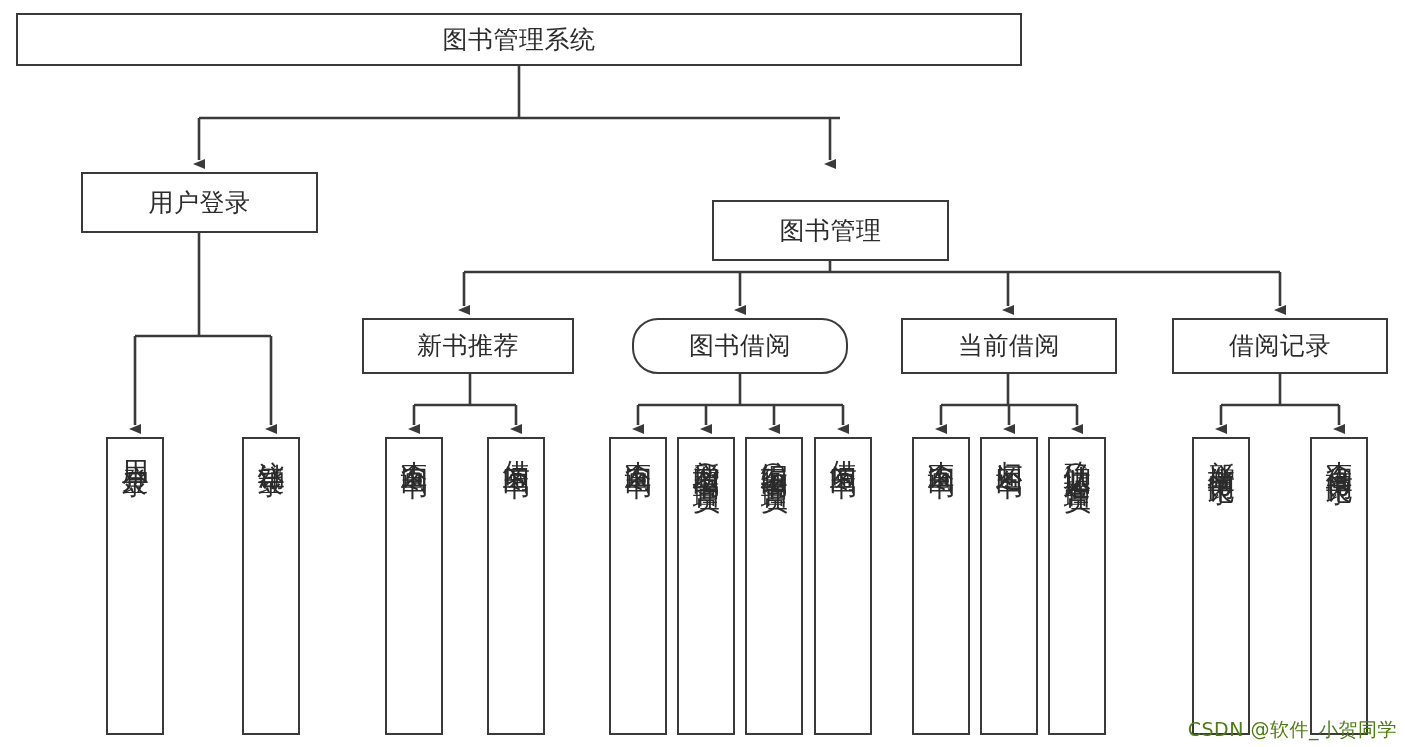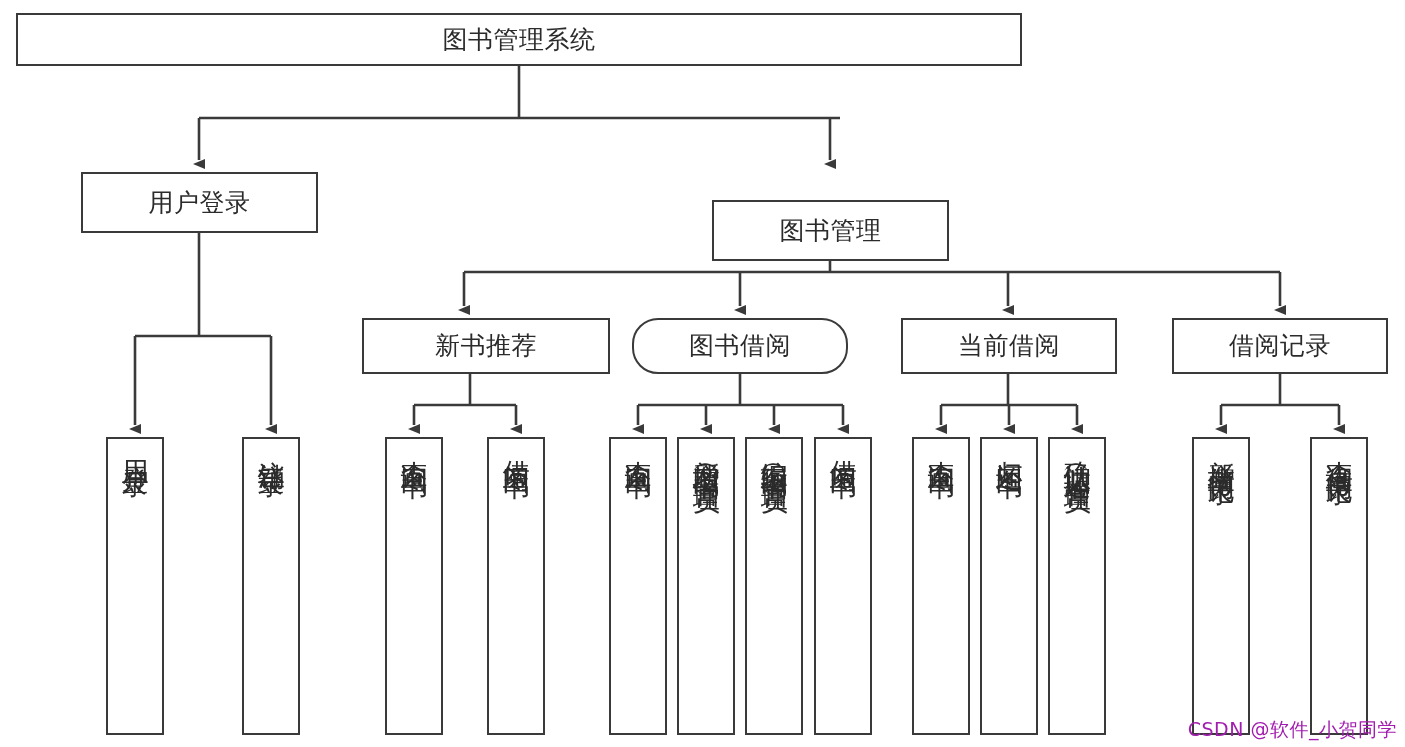--- a/index.html
+++ b/index.html
@@ -56,21 +56,21 @@
     font-size:27px;
     line-height:1.06;
     letter-spacing:4px;
     white-space:nowrap;
   }
   .watermark{
     position:absolute;
     right:8px;
     bottom:4px;
     font-size:19px;
-    color:#a21caf;
+    color:#4d7c0f;
     letter-spacing:0.5px;
     user-select:none;
     white-space:nowrap;
   }
 </style>
 </head>
 <body>
 
 <div id="diagram-root">
 
@@ -128,21 +128,21 @@
     <span class="node-label">图书管理系统</span>
   </div>
 
   <div class="node h lvl2" style="left:81px;top:172px;width:237px;height:61px;">
     <span class="node-label">用户登录</span>
   </div>
   <div class="node h lvl2" style="left:712px;top:172px;width:237px;height:61px;margin-top:28px;">
     <span class="node-label">图书管理</span>
   </div>
 
-  <div class="node h lvl2" style="left:362px;top:318px;width:248px;height:56px;">
+  <div class="node h lvl2" style="left:362px;top:318px;width:212px;height:56px;">
     <span class="node-label">新书推荐</span>
   </div>
   <div class="node h lvl2" style="left:632px;top:318px;width:216px;height:56px;border-radius:26px;">
     <span class="node-label">图书借阅</span>
   </div>
   <div class="node h lvl2" style="left:901px;top:318px;width:216px;height:56px;">
     <span class="node-label">当前借阅</span>
   </div>
   <div class="node h lvl2" style="left:1172px;top:318px;width:216px;height:56px;">
     <span class="node-label">借阅记录</span>

